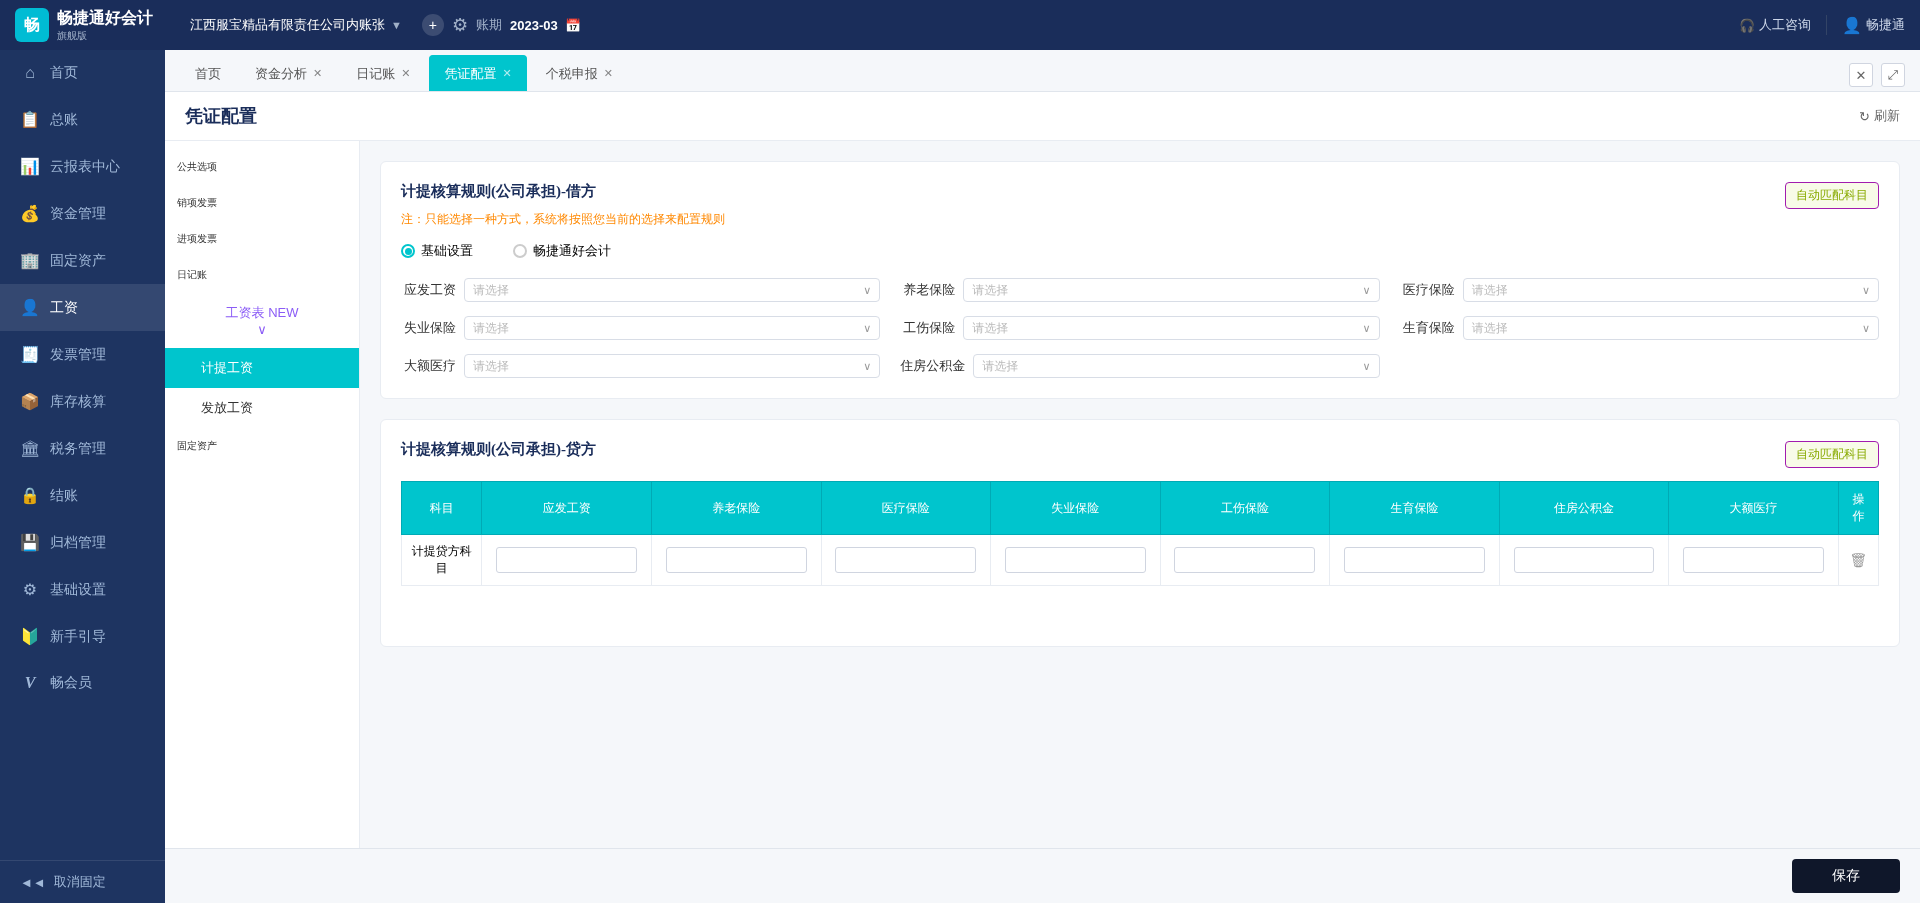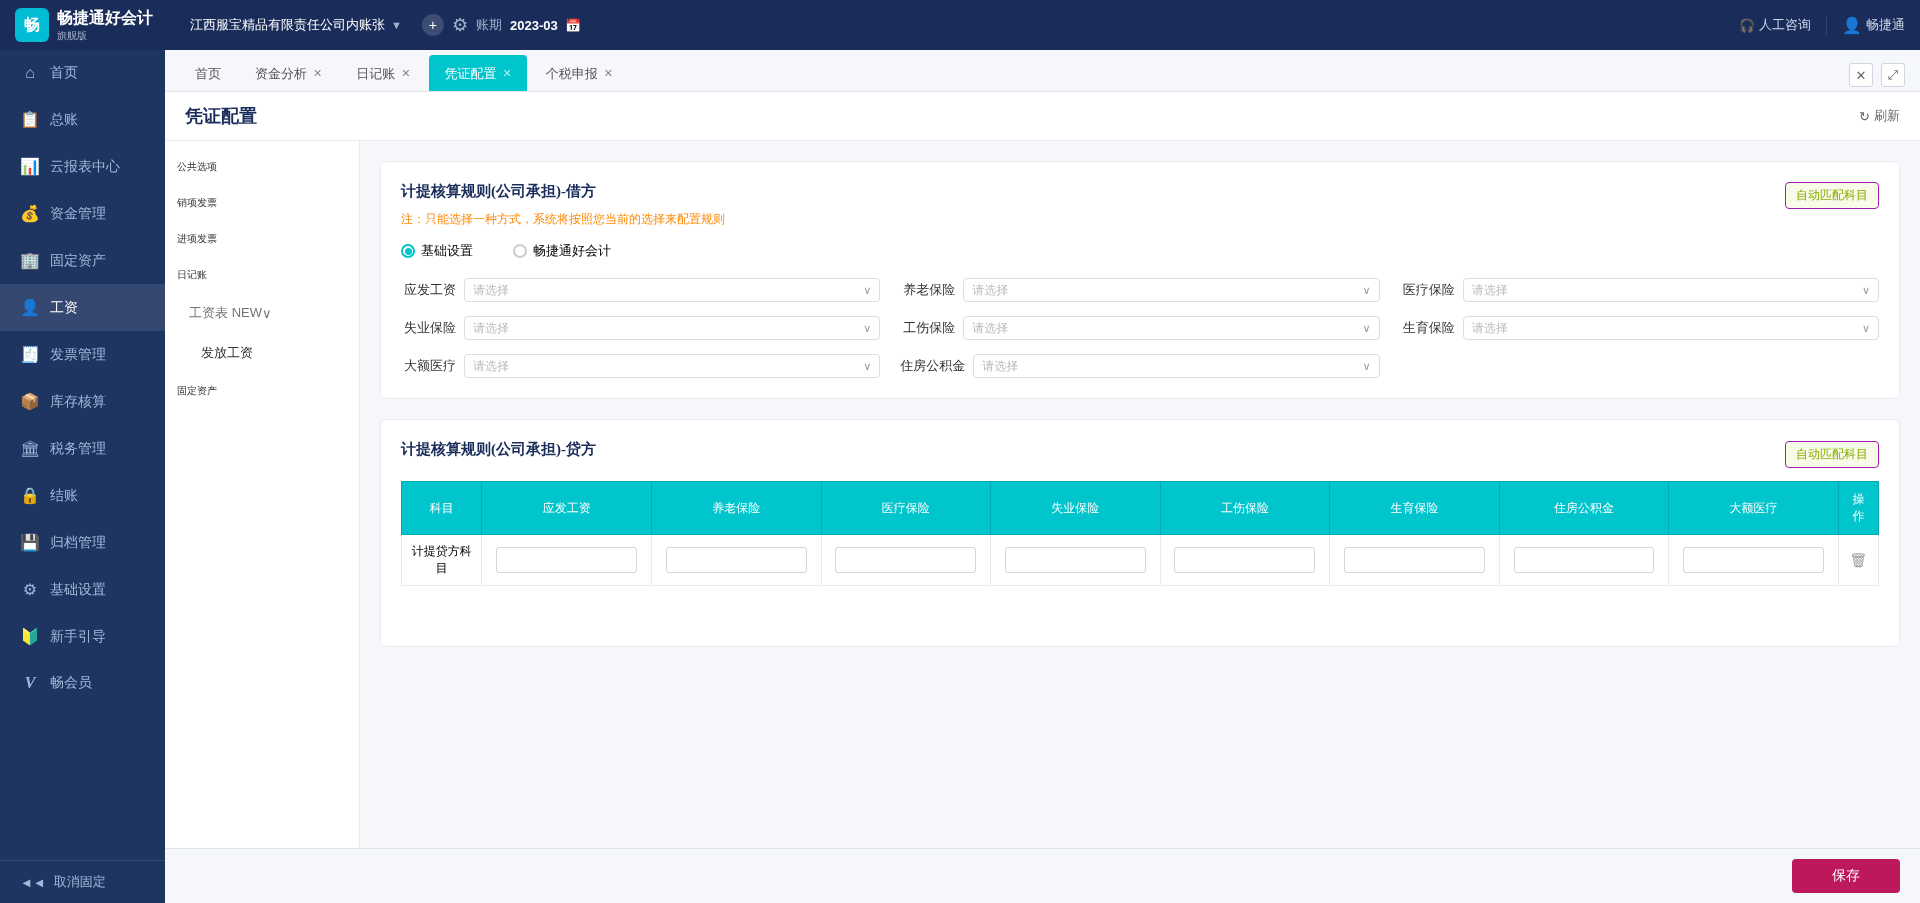--- a/index.html
+++ b/index.html
@@ -205,24 +205,26 @@
     .left-nav-item {
       padding: 11px 12px;
       color: #333;
       cursor: pointer;
       font-size: 10px;
       position: relative;
     }
     .left-nav-group {
       display: flex;
       align-items: center;
+      justify-content: space-between;
       padding: 11px 24px;
-      color: #737373;
+      color: #8b5cf6;
       cursor: pointer;
       font-size: 13px;
+      flex-direction: column;
     }
     .left-nav-sub-item {
       padding: 11px 24px 11px 36px;
       color: #333;
       cursor: pointer;
       font-size: 13px;
     }
     .left-nav-sub-item.active {
       background: #00c5cd;
       color: white;
@@ -375,21 +377,21 @@
       bottom: 0;
       right: 0;
       width: calc(100% - 165px);
       padding: 10px 20px;
       background: #f5f7fa;
       border-top: 1px solid #e0e5ec;
       display: flex;
       justify-content: flex-end;
     }
     .save-btn {
-      background: #be185d;
+      background: #0f172a;
       color: white;
       border: none;
       border-radius: 4px;
       padding: 8px 40px;
       font-size: 14px;
       cursor: pointer;
       font-family: inherit;
       margin-left: 23px;
     }
 
@@ -552,20 +554,23 @@
           </div>
           <div class="left-nav-item">
             <span>日记账</span>
           </div>
           <div class="left-nav-group">
             <span>
               <span>工资表</span>
               <span class="new-badge">NEW</span>
             </span>
             <span>∨</span>
+          </div>
+          <div class="left-nav-sub-item active">
+            <span>计提工资</span>
           </div>
           <div class="left-nav-sub-item">
             <span>发放工资</span>
           </div>
           <div class="left-nav-item">
             <span>固定资产</span>
           </div>
         </div>
 
         <div class="right-content">

